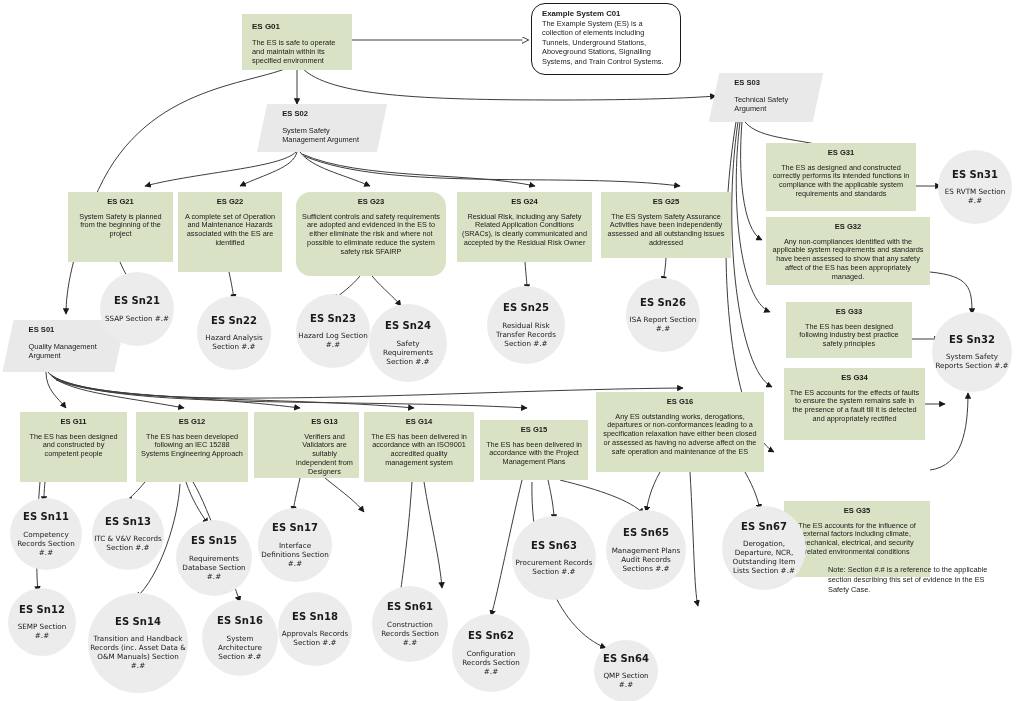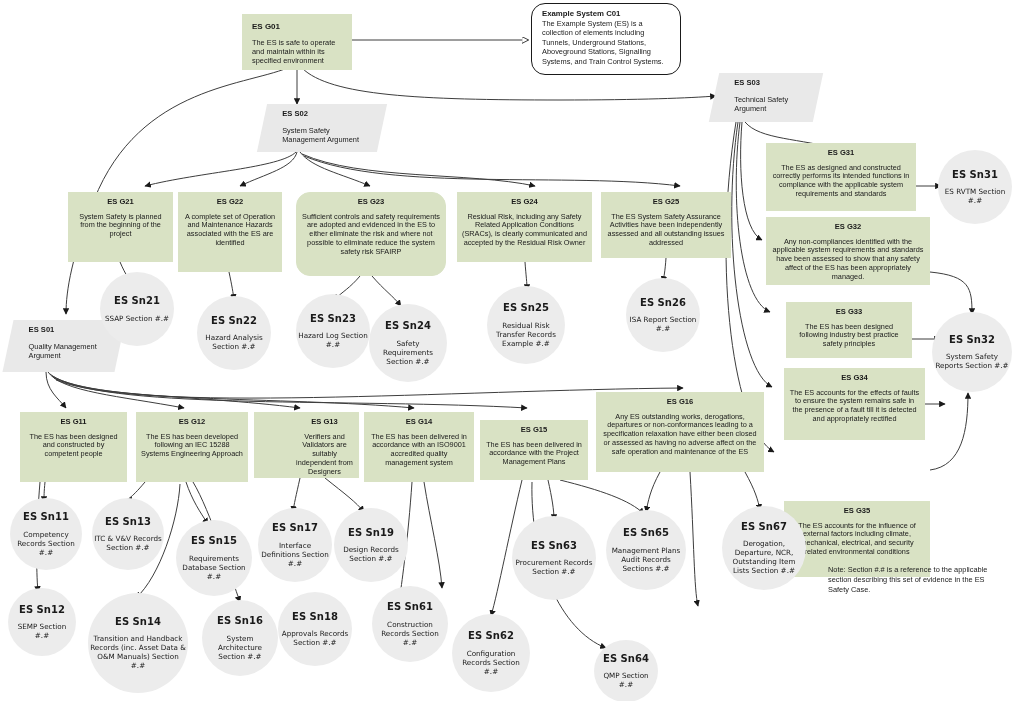--- a/index.html
+++ b/index.html
@@ -350,24 +350,20 @@
   <div class="node solution" style="left:258px; top:508px; width:74px; height:74px;">
     <div class="nid">ES Sn17</div>
     <div class="ntext">Interface Definitions Section #.#</div>
   </div>
 
   <div class="node solution" style="left:278px; top:592px; width:74px; height:74px;">
     <div class="nid">ES Sn18</div>
     <div class="ntext">Approvals Records Section #.#</div>
   </div>
 
-  <div class="node solution" style="left:334px; top:508px; width:74px; height:74px;">
-    <div class="nid">ES Sn19</div>
-    <div class="ntext">Design Records Section #.#</div>
-  </div>
 
   <div class="node solution" style="left:372px; top:586px; width:76px; height:76px;">
     <div class="nid">ES Sn61</div>
     <div class="ntext">Construction Records Section #.#</div>
   </div>
 
   <div class="node solution" style="left:452px; top:614px; width:78px; height:78px;">
     <div class="nid">ES Sn62</div>
     <div class="ntext">Configuration Records Section #.#</div>
   </div>
@@ -408,21 +404,21 @@
     <div class="ntext">Hazard Log Section #.#</div>
   </div>
 
   <div class="node solution" style="left:369px; top:304px; width:78px; height:78px;">
     <div class="nid">ES Sn24</div>
     <div class="ntext">Safety Requirements Section #.#</div>
   </div>
 
   <div class="node solution" style="left:487px; top:286px; width:78px; height:78px;">
     <div class="nid">ES Sn25</div>
-    <div class="ntext">Residual Risk Transfer Records Example #.#</div>
+    <div class="ntext">Residual Risk Transfer Records Section #.#</div>
   </div>
 
   <div class="node solution" style="left:626px; top:278px; width:74px; height:74px;">
     <div class="nid">ES Sn26</div>
     <div class="ntext">ISA Report Section #.#</div>
   </div>
 
   <div class="node solution" style="left:938px; top:150px; width:74px; height:74px;">
     <div class="nid">ES Sn31</div>
     <div class="ntext">ES RVTM Section #.#</div>

